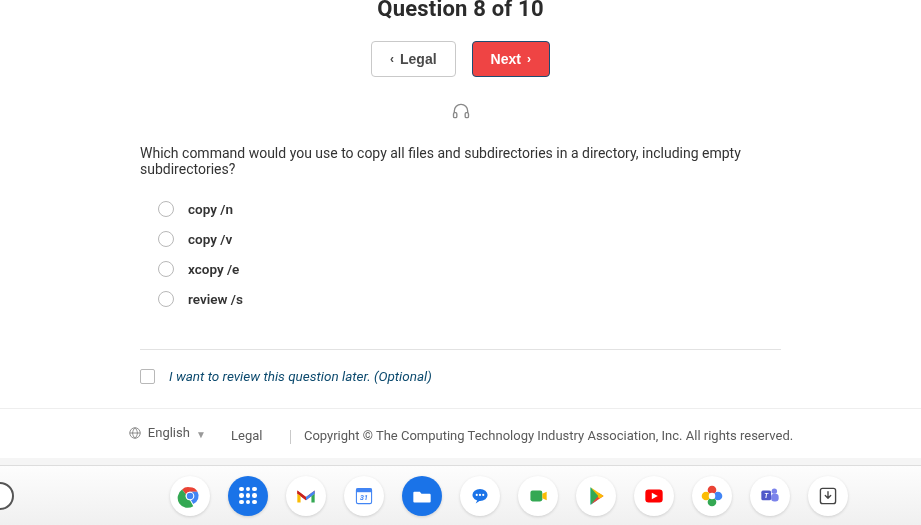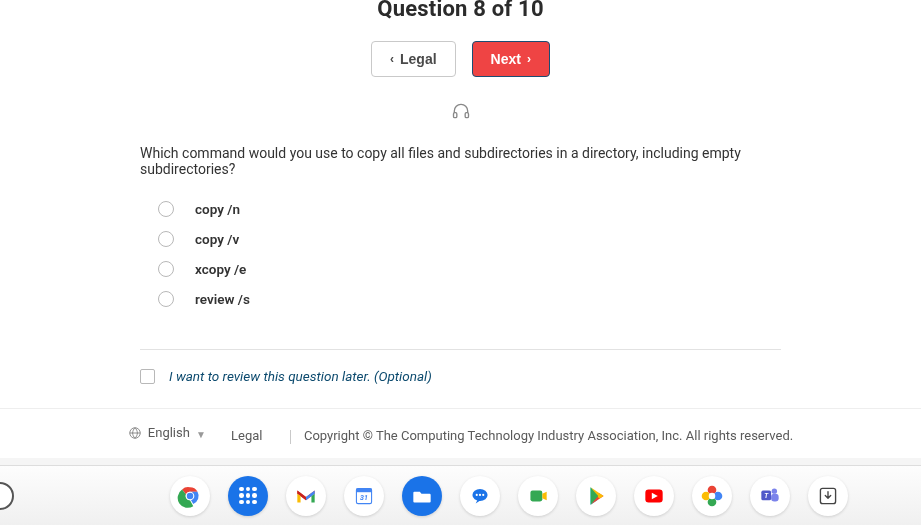--- a/index.html
+++ b/index.html
@@ -70,21 +70,21 @@
     font-size: 14px;
     color: #333;
     margin-bottom: 24px;
   }
   .options {
     padding-left: 18px;
   }
   .option {
     display: flex;
     align-items: flex-start;
-    gap: 21px;
+    gap: 14px;
     margin-bottom: 14px;
     cursor: pointer;
   }
   .radio {
     width: 16px; height: 16px;
     border: 1.5px solid #b8b8b8;
     border-radius: 50%;
     background: #fff;
     flex: 0 0 auto;
   }

